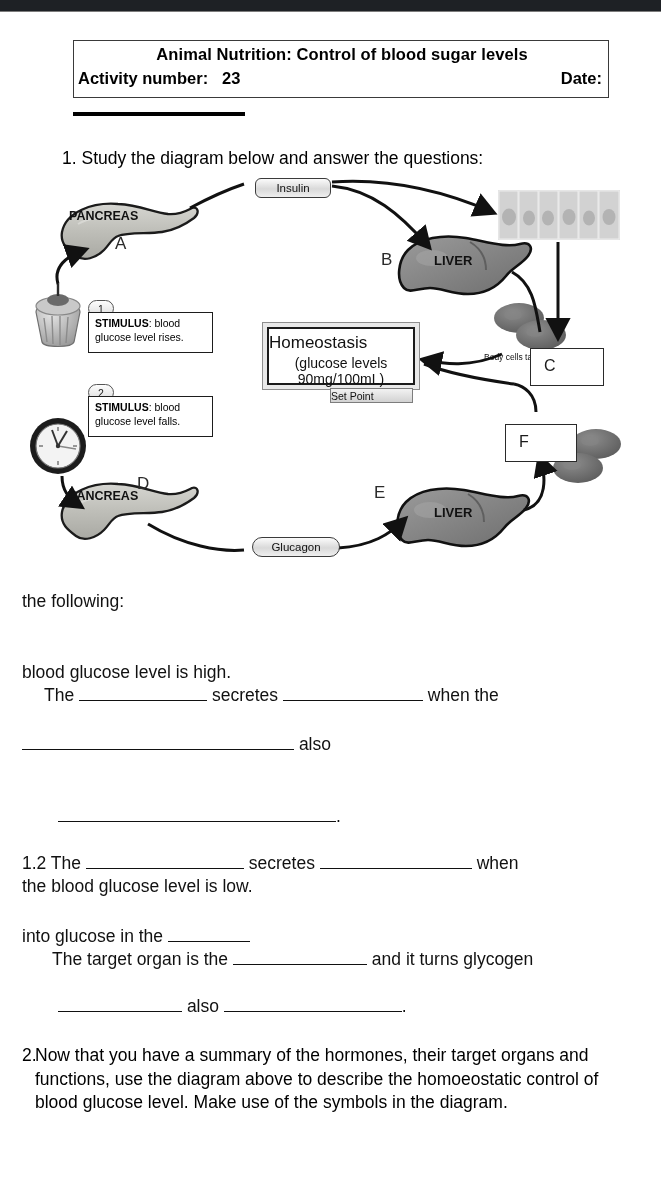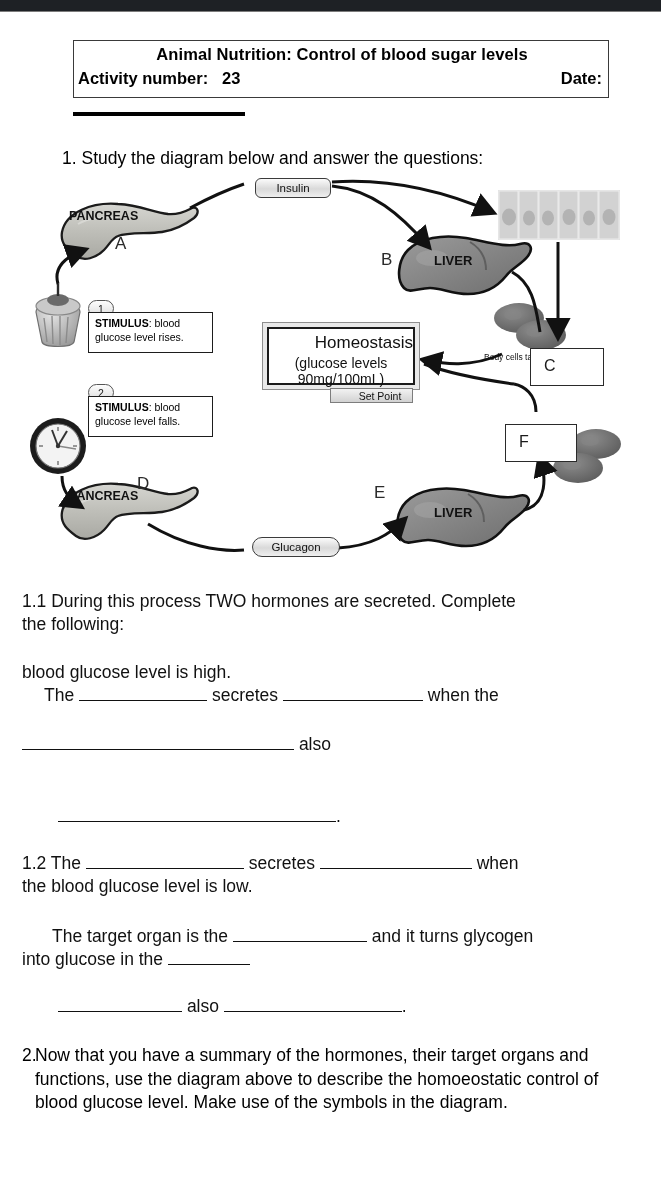--- a/index.html
+++ b/index.html
@@ -56,26 +56,26 @@
 
   
   .homeo-outer{
     position:absolute;left:262px;top:322px;width:158px;height:68px;
     border:1.6px solid #8e8e8e;background:#e9e9e9;box-sizing:border-box;padding:4px;
   }
   .homeo-inner{
     width:100%;height:100%;border:2px solid #1b1b1b;background:#fff;box-sizing:border-box;
     position:relative;
   }
-  .homeo-title{position:absolute;left:0;top:4px;width:100%;text-align:right;font-size:17px;color:#111;}
+  .homeo-title{position:absolute;left:0;top:4px;width:100%;text-align:left;font-size:17px;color:#111;}
   .homeo-sub{position:absolute;left:0;top:26px;width:100%;text-align:center;font-size:14px;color:#111;}
   .setpoint{
     position:absolute;left:330px;top:388px;width:83px;height:15px;
     border:1.2px solid #7d7d7d;background:linear-gradient(#f2f2f2,#d2d2d2);
-    font-size:10.5px;text-align:center;line-height:14px;color:#111;box-sizing:border-box;padding-left:17px;
+    font-size:10.5px;line-height:14px;color:#111;box-sizing:border-box;
   }
 
   
   .letterbox{
     position:absolute;border:1.4px solid #2a2a2a;background:#fff;box-sizing:border-box;
     font-size:16px;color:#1b1b1b;
   }
   .letterbox span{position:absolute;left:13px;top:8px;}
 
   
@@ -297,21 +297,20 @@
 <div class="setpoint">Set Point</div>
 
 <div class="letterbox" style="left:530px;top:348px;width:74px;height:38px;">
   <span>C</span>
 </div>
 <div class="letterbox" style="left:505px;top:424px;width:72px;height:38px;">
   <span>F</span>
 </div>
 
 <div class="qtext" style="left:22px;top:590px;width:620px;">
-  <div>1.1 During this process TWO hormones are secreted. Complete</div>
   <div>the following:</div>
 </div>
 
 <div class="qtext" style="left:22px;top:661px;width:620px;">
   <div>blood glucose level is high.</div>
   <div>
     <span style="display:inline-block;width:22px;"></span><span>The</span>
     <span class="ul" style="width:128px;"></span>
     <span>secretes</span>
     <span class="ul" style="width:140px;"></span>
@@ -336,27 +335,27 @@
     <span class="ul" style="width:158px;"></span>
     <span>secretes</span>
     <span class="ul" style="width:152px;"></span>
     <span>when</span>
   </div>
   <div>the blood glucose level is low.</div>
 </div>
 
 <div class="qtext" style="left:22px;top:925px;width:625px;">
   <div>
+    <span>into glucose in the</span>
+    <span class="ul" style="width:82px;"></span>
+  </div>
+  <div>
     <span style="display:inline-block;width:30px;"></span><span>The target organ is the</span>
     <span class="ul" style="width:134px;"></span>
     <span>and it turns glycogen</span>
-  </div>
-  <div>
-    <span>into glucose in the</span>
-    <span class="ul" style="width:82px;"></span>
   </div>
 </div>
 
 <div class="qtext" style="left:22px;top:995px;width:625px;">
   <span style="display:inline-block;width:36px;"></span><span class="ul" style="width:124px;"></span>
   <span>also</span>
   <span class="ul" style="width:178px;"></span><span>.</span>
 </div>
 
 <div class="q2">

